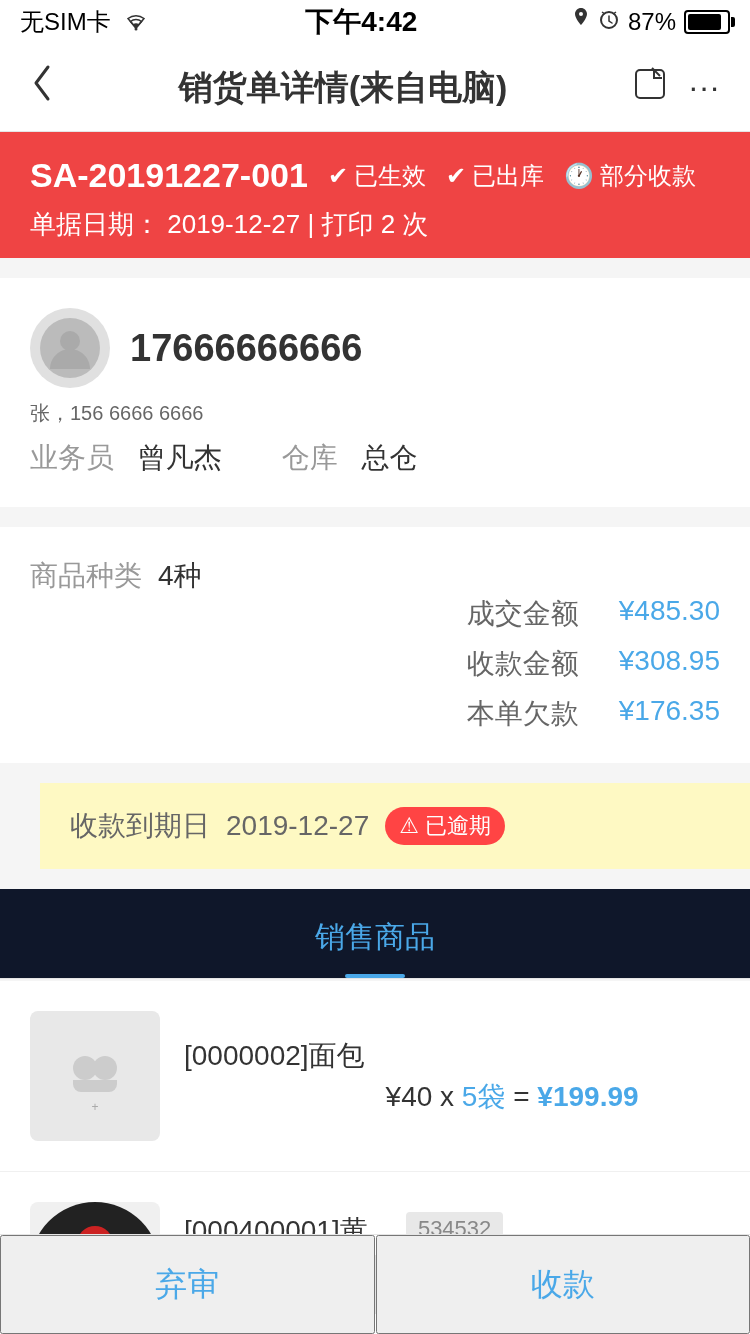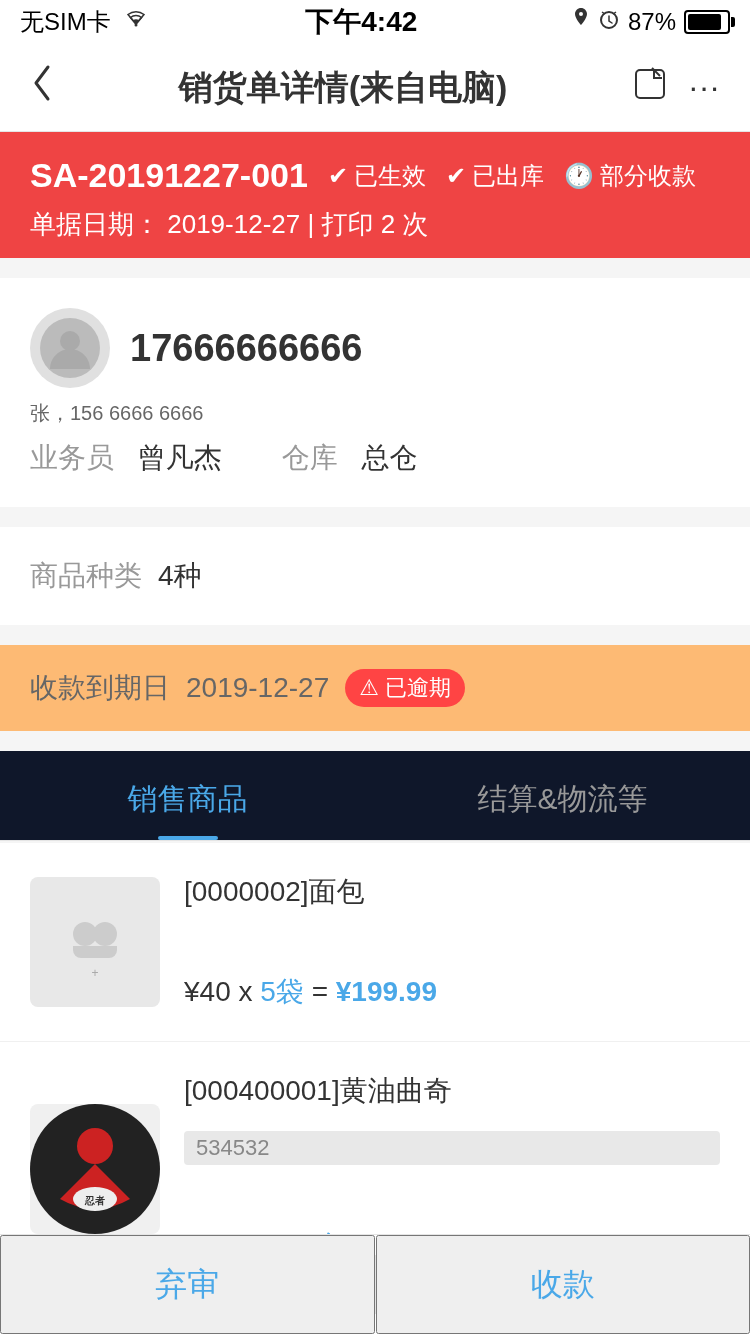--- a/index.html
+++ b/index.html
@@ -17,21 +17,21 @@
     .status-bar {
       height: 44px;
       background: #fff;
       display: flex;
       align-items: center;
       justify-content: space-between;
       padding: 0 20px;
       font-size: 24px;
       font-weight: 500;
     }
-    .status-bar-left { display: flex; align-items: flex-start; gap: 10px; }
+    .status-bar-left { display: flex; align-items: flex-end; gap: 10px; }
     .status-bar-center { font-size: 28px; font-weight: 600; }
     .status-bar-right { display: flex; align-items: center; gap: 8px; font-size: 24px; }
     .battery-icon {
       width: 46px; height: 24px; border: 2px solid #000; border-radius: 4px;
       position: relative; display: inline-flex; align-items: center; padding: 2px;
     }
     .battery-icon::after {
       content: ''; position: absolute; right: -7px; top: 50%; transform: translateY(-50%);
       width: 4px; height: 10px; background: #000; border-radius: 0 2px 2px 0;
     }
@@ -131,28 +131,29 @@
     .summary-item { display: flex; align-items: center; gap: 16px; font-size: 28px; color: #666; }
     .summary-item-label { color: #999; }
     .summary-item-value { color: #333; font-weight: 500; }
     .summary-right { display: flex; flex-direction: column; gap: 12px; align-items: flex-end; }
     .amount-row { display: flex; justify-content: space-between; gap: 40px; font-size: 28px; }
     .amount-label { color: #666; }
     .amount-value { color: #4AA8E8; font-weight: 500; }
 
     
     .due-section {
-      background: #fdba74;
+      background: #fef9c3;
       padding: 24px 30px;
       margin-top: 20px;
       display: flex;
       align-items: center;
       gap: 16px;
       font-size: 28px;
       color: #666;
+      margin-left: 40px;
     }
     .overdue-badge {
       background: #ff4444;
       color: #fff;
       font-size: 22px;
       padding: 4px 14px;
       border-radius: 20px;
       display: flex; align-items: center; gap: 6px;
     }
 
@@ -208,21 +209,21 @@
       flex-shrink: 0;
       overflow: hidden;
       display: flex; align-items: center; justify-content: center;
     }
     .product-thumb-placeholder {
       width: 100%; height: 100%;
       background: #e8e8e8;
       display: flex; align-items: center; justify-content: center;
       font-size: 48px; color: #ccc;
     }
-    .product-info { flex: 1; display: flex; flex-direction: column; gap: 21px; }
+    .product-info { flex: 1; display: flex; flex-direction: row; gap: 21px; }
     .product-name { font-size: 28px; color: #333; font-weight: 500; }
     .product-sku {
       display: inline-block;
       background: #e8e8e8;
       color: #888;
       font-size: 22px;
       padding: 4px 12px;
       border-radius: 4px;
     }
     .product-price { font-size: 28px; color: #333; margin-top: 41px; }
@@ -354,38 +355,49 @@
   </div>
 </div>
 
 <div class="summary-section">
   <div class="summary-left">
     <div class="summary-item">
       <span class="summary-item-label">商品种类</span>
       <span class="summary-item-value">4种</span>
     </div>
   </div>
+  <div class="summary-right">
+    <div class="amount-row">
+      <span class="amount-label">成交金额</span>
+      <span class="amount-value">¥485.30</span>
+    </div>
+    <div class="amount-row">
+      <span class="amount-label">收款金额</span>
+      <span class="amount-value">¥308.95</span>
+    </div>
+    <div class="amount-row">
+      <span class="amount-label">本单欠款</span>
+      <span class="amount-value">¥176.35</span>
+    </div>
+  </div>
 </div>
 
 <div class="due-section">
   <span>收款到期日</span>
   <span>2019-12-27</span>
   <span class="overdue-badge">
     <span>⚠</span>
     <span>已逾期</span>
   </span>
 </div>
 
 <div class="tabs-section">
   <div class="tabs-row">
     <div class="tab-item active">
       <span>销售商品</span>
-    </div>
-    <div class="tab-item">
-      <span>结算&amp;物流等</span>
     </div>
   </div>
 </div>
 
 <div class="product-list">
 
   <div class="product-item">
     <div class="product-thumb">
       <div class="product-thumb-placeholder">
         <svg width="80" height="80" viewBox="0 0 80 80">

